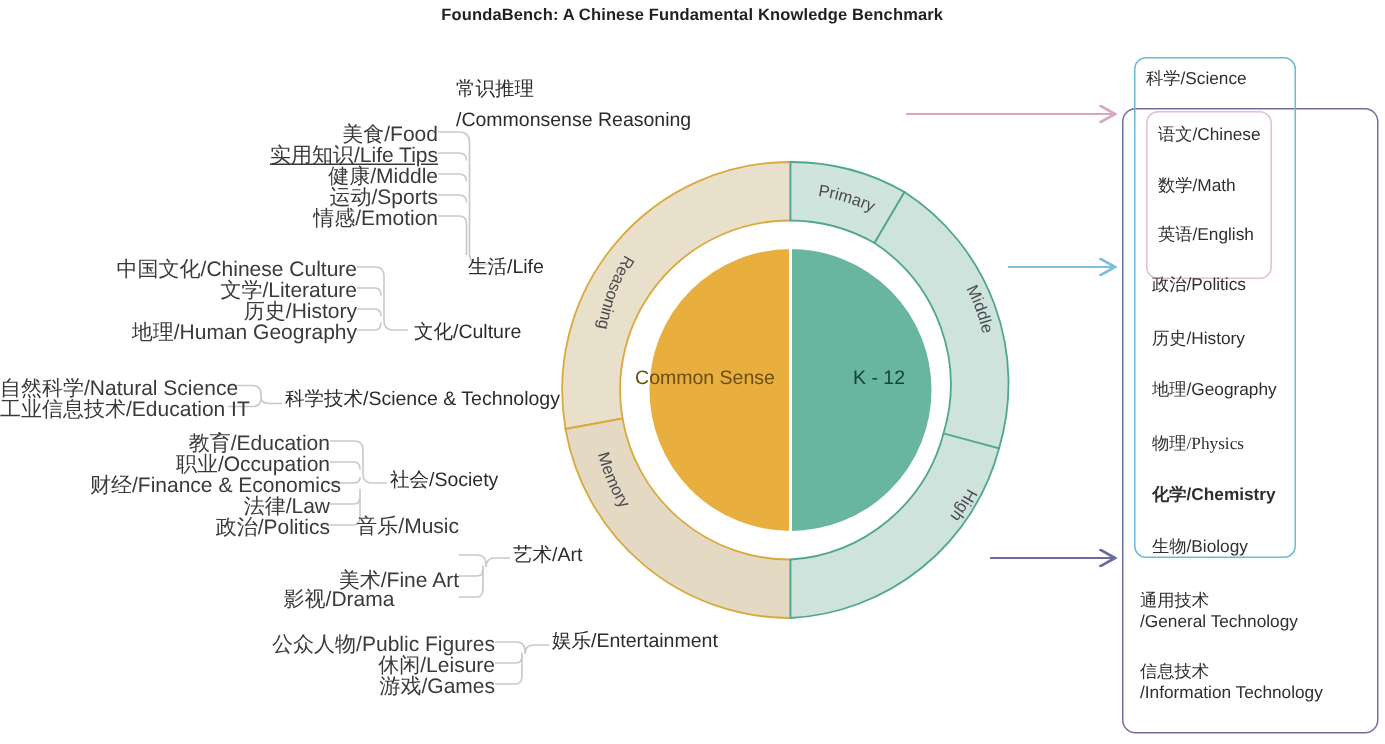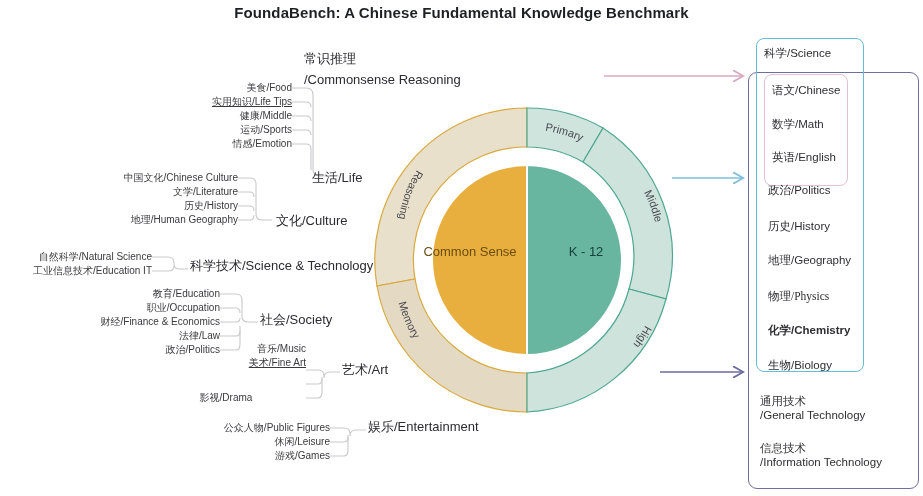--- a/index.html
+++ b/index.html
@@ -1,22 +1,22 @@
 <!DOCTYPE html>
 <html><head>
 <meta charset="utf-8">
 <style>
   html,body{margin:0;padding:0;background:#ffffff;}
   body{width:923px;height:496px;position:relative;overflow:hidden;
        font-family:"Liberation Sans","DejaVu Sans",sans-serif;color:#2f2f33;}
 
   #title{position:absolute;left:0;top:4px;width:923px;text-align:center;
-         font-size:15px;font-weight:bold;color:#1f2024;letter-spacing:.1px;}
+         font-size:11px;font-weight:bold;color:#1f2024;letter-spacing:.1px;}
 
-  .leaf{position:absolute;font-size:10px;color:#3a3a3e;text-align:right;white-space:nowrap;}
+  .leaf{position:absolute;font-size:14px;color:#3a3a3e;text-align:right;white-space:nowrap;}
   .cat{position:absolute;font-size:13px;color:#2b2b30;white-space:nowrap;}
 
   svg.layer{position:absolute;left:0;top:0;width:923px;height:496px;pointer-events:none;}
 
   .ringlbl{font-size:11px;fill:#4a4a50;font-family:"Liberation Sans",sans-serif;}
   .corelbl{font-size:13px;font-family:"Liberation Sans",sans-serif;}
 
   .panel{position:absolute;box-sizing:border-box;border-radius:9px;background:transparent;}
   #box-outer{left:748px;top:72px;width:171px;height:417px;border:1.4px solid #6f6f9e;}
   #box-sci{left:756px;top:38px;width:108px;height:334px;border:1.5px solid #67bcd8;border-radius:8px;}
@@ -140,21 +140,21 @@
 <div class="cat" style="left:190px;top:257px;">科学技术/Science &amp; Technology</div>
 
 <div class="leaf" style="left:60px;top:287px;width:160px;">教育/Education</div>
 <div class="leaf" style="left:60px;top:301px;width:160px;">职业/Occupation</div>
 <div class="leaf" style="left:60px;top:315px;width:160px;">财经/Finance &amp; Economics</div>
 <div class="leaf" style="left:60px;top:329px;width:160px;">法律/Law</div>
 <div class="leaf" style="left:60px;top:343px;width:160px;">政治/Politics</div>
 <div class="cat" style="left:260px;top:311px;">社会/Society</div>
 
 <div class="leaf" style="left:146px;top:342px;width:160px;">音乐/Music</div>
-<div class="leaf" style="left:146px;top:356px;width:160px;text-decoration:underline;">美术/Fine Art</div>
+<div class="leaf" style="left:146px;top:378px;width:160px;">美术/Fine Art</div>
 <div class="leaf" style="left:146px;top:391px;width:160px;text-align:center;">影视/Drama</div>
 <div class="cat" style="left:342px;top:361px;">艺术/Art</div>
 
 <div class="leaf" style="left:160px;top:421px;width:170px;">公众人物/Public Figures</div>
 <div class="leaf" style="left:160px;top:435px;width:170px;">休闲/Leisure</div>
 <div class="leaf" style="left:160px;top:449px;width:170px;">游戏/Games</div>
 <div class="cat" style="left:368px;top:418px;">娱乐/Entertainment</div>
 
 <div class="panel" id="box-outer"></div>
 <div class="panel" id="box-sci"></div>

